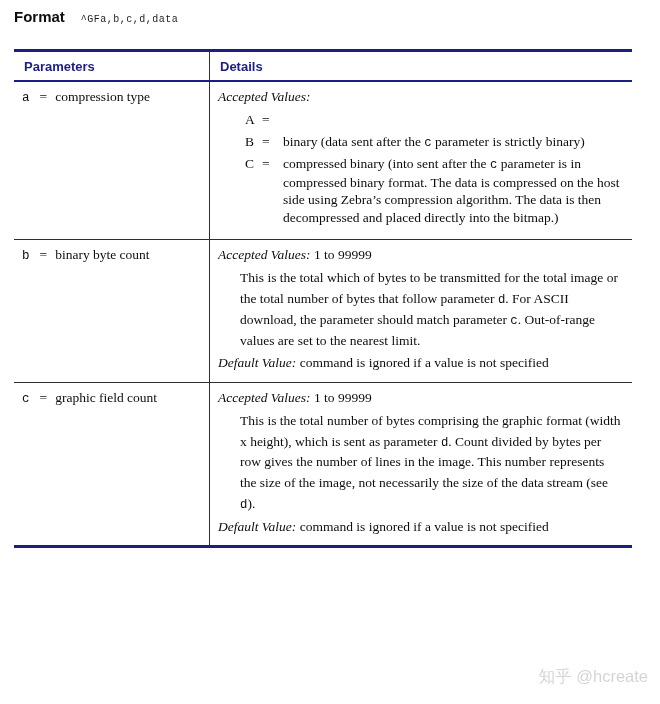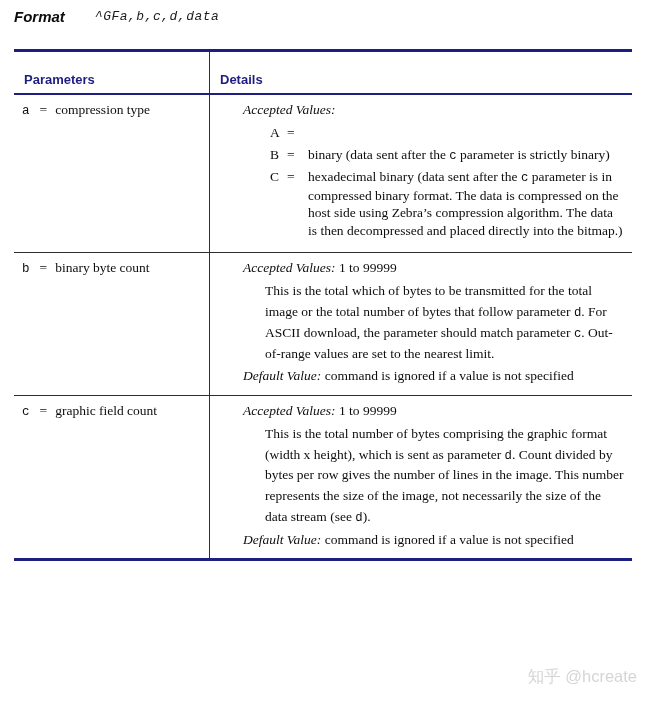--- a/index.html
+++ b/index.html
@@ -13,56 +13,55 @@
     width:660px;height:704px;
     font-family:"Liberation Serif", serif;
     color:#111;
     overflow:hidden;
   }
   .page{width:660px;height:704px;padding-top:8px;position:relative;}
 
   
   .format-line{
     margin-left:14px;
-    display:flex;align-items:center;gap:30px;font-style:italic;
+    display:flex;align-items:flex-end;gap:16px;
   }
   .format-label{
     font-family:"Liberation Sans", sans-serif;
     font-weight:bold;font-size:15px;color:#0d0d0d;
   }
   .format-command{
     font-family:"Liberation Mono", monospace;
-    font-size:13px;color:#1c1c1c;letter-spacing:0.5px;
+    font-size:10px;color:#1c1c1c;letter-spacing:0.5px;
   }
   .intro{
     margin:16px 0 0 14px;
     font-size:13.8px;color:#0d0d0d;
   }
 
   
   .ptable{
     width:618px;margin:24px 0 0 14px;
     border-top:3px solid var(--accent);
     border-bottom:3px solid var(--accent);
     font-size:13.5px;
   }
   .t-header{
     display:grid;grid-template-columns:196px 1fr;
     border-bottom:2px solid var(--accent);
   }
   .t-header .hcell{
     font-family:"Liberation Sans", sans-serif;
     font-weight:bold;font-size:13px;color:var(--accent);
-    padding:20px 8px 6px 10px;
+    padding:7px 8px 6px 10px;
   }
   .t-header .hcell:first-child{border-right:1px solid var(--rule);}
   .t-row{
     display:grid;grid-template-columns:196px 1fr;
     border-bottom:1px solid var(--rule);
-    gap:25px;
   }
   .t-row:last-child{border-bottom:none;}
   .param-cell{
     border-right:1px solid var(--rule);
     padding:7px 6px 6px 8px;
     color:#0d0d0d;
   }
   .param-code{
     font-family:"Liberation Mono", monospace;
     font-size:12.5px;
@@ -86,21 +85,21 @@
   .value-code{}
   .value-eq{}
   .body-text{
     padding-left:22px;margin:3px 0 2px 0;
     line-height:1.53;
   }
   .dv-line{margin-top:3px;line-height:1.4;}
 
   
   .watermark{
-    position:absolute;right:23px;top:666px;
+    position:absolute;right:12px;top:666px;
     font-family:"Liberation Sans", sans-serif;
     font-size:16.5px;color:var(--wm);
     text-shadow:0 1px 0 #ffffff;
   }
 </style>
 </head>
 <body>
 
 <div class="page">
 
@@ -130,21 +129,21 @@
           <span class="value-eq">=</span>
         </div>
         <div class="value-item">
           <span class="value-code">B</span>
           <span class="value-eq">=</span>
           <span><span>binary (data sent after the </span><span class="mono">c</span><span> parameter is strictly binary)</span></span>
         </div>
         <div class="value-item">
           <span class="value-code">C</span>
           <span class="value-eq">=</span>
-          <span><span>hexadecimal binary (data sent after the </span><span class="mono">c</span><span>  parameter is in compressed binary format. The data is compressed on the host side using Zebra’s compression algorithm. The data is then decompressed and placed directly into the bitmap.)</span></span>
+          <span><span>compressed binary (into sent after the </span><span class="mono">c</span><span>  parameter is in compressed binary format. The data is compressed on the host side using Zebra’s compression algorithm. The data is then decompressed and placed directly into the bitmap.)</span></span>
         </div>
       </div>
     </div>
 
     <div class="t-row">
       <div class="param-cell">
         <span class="param-code">b</span><span class="param-eq">=</span><span>binary byte count</span>
       </div>
       <div class="details-cell">
         <div class="av-line">

